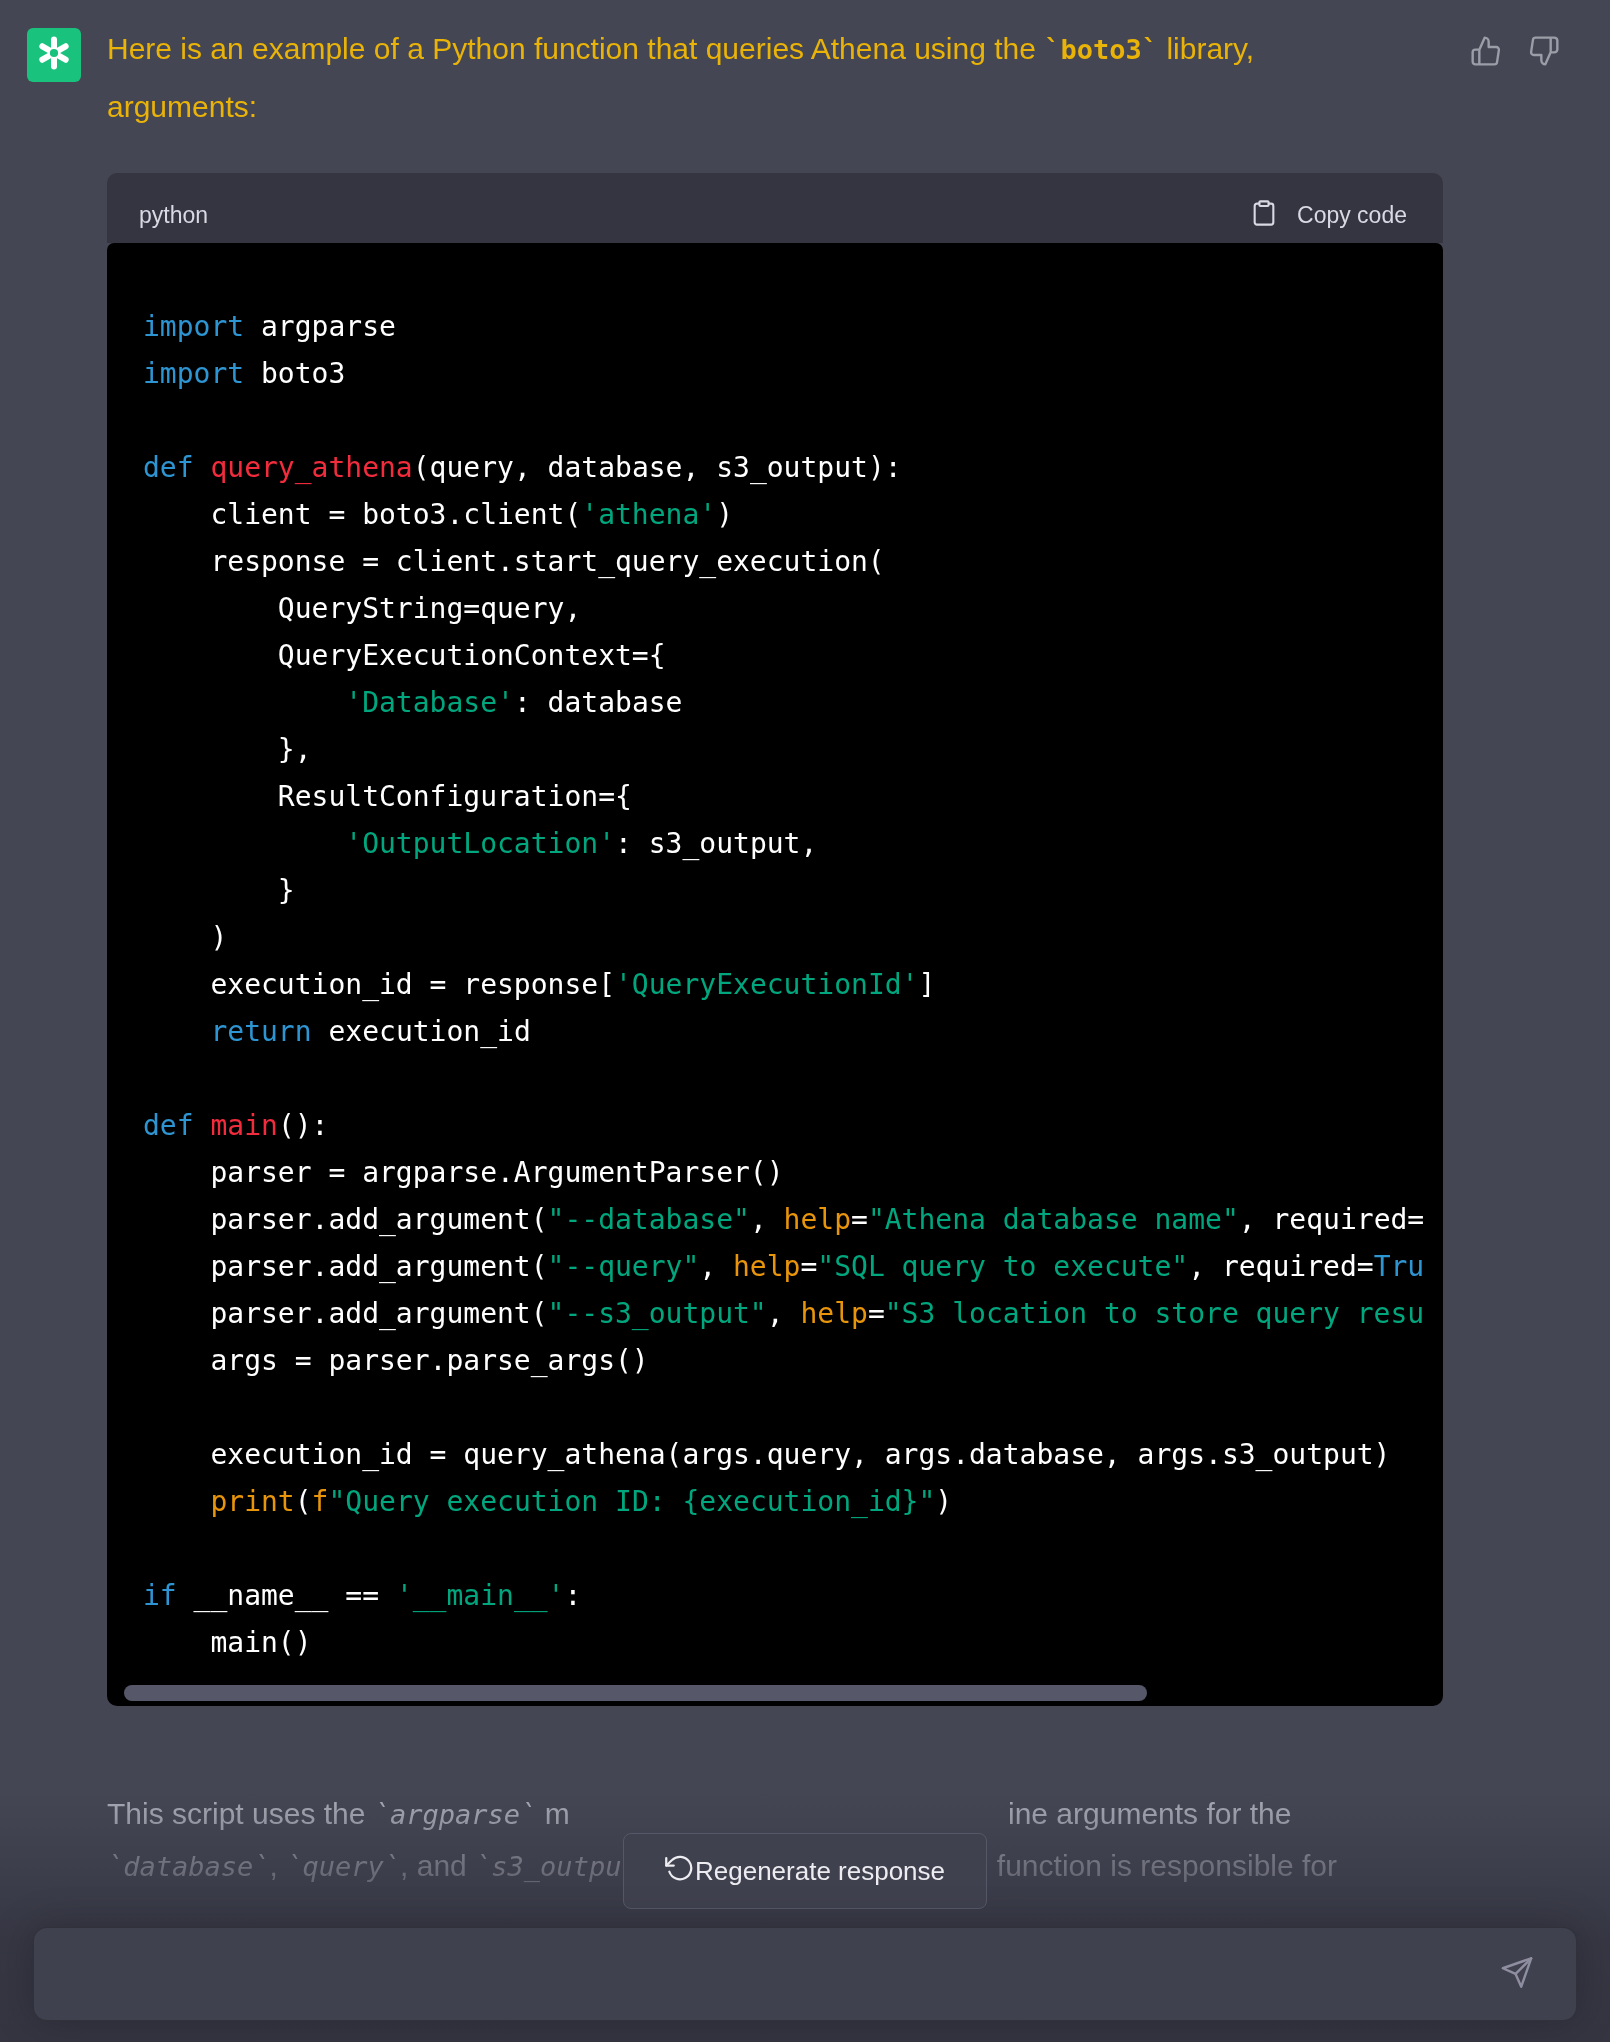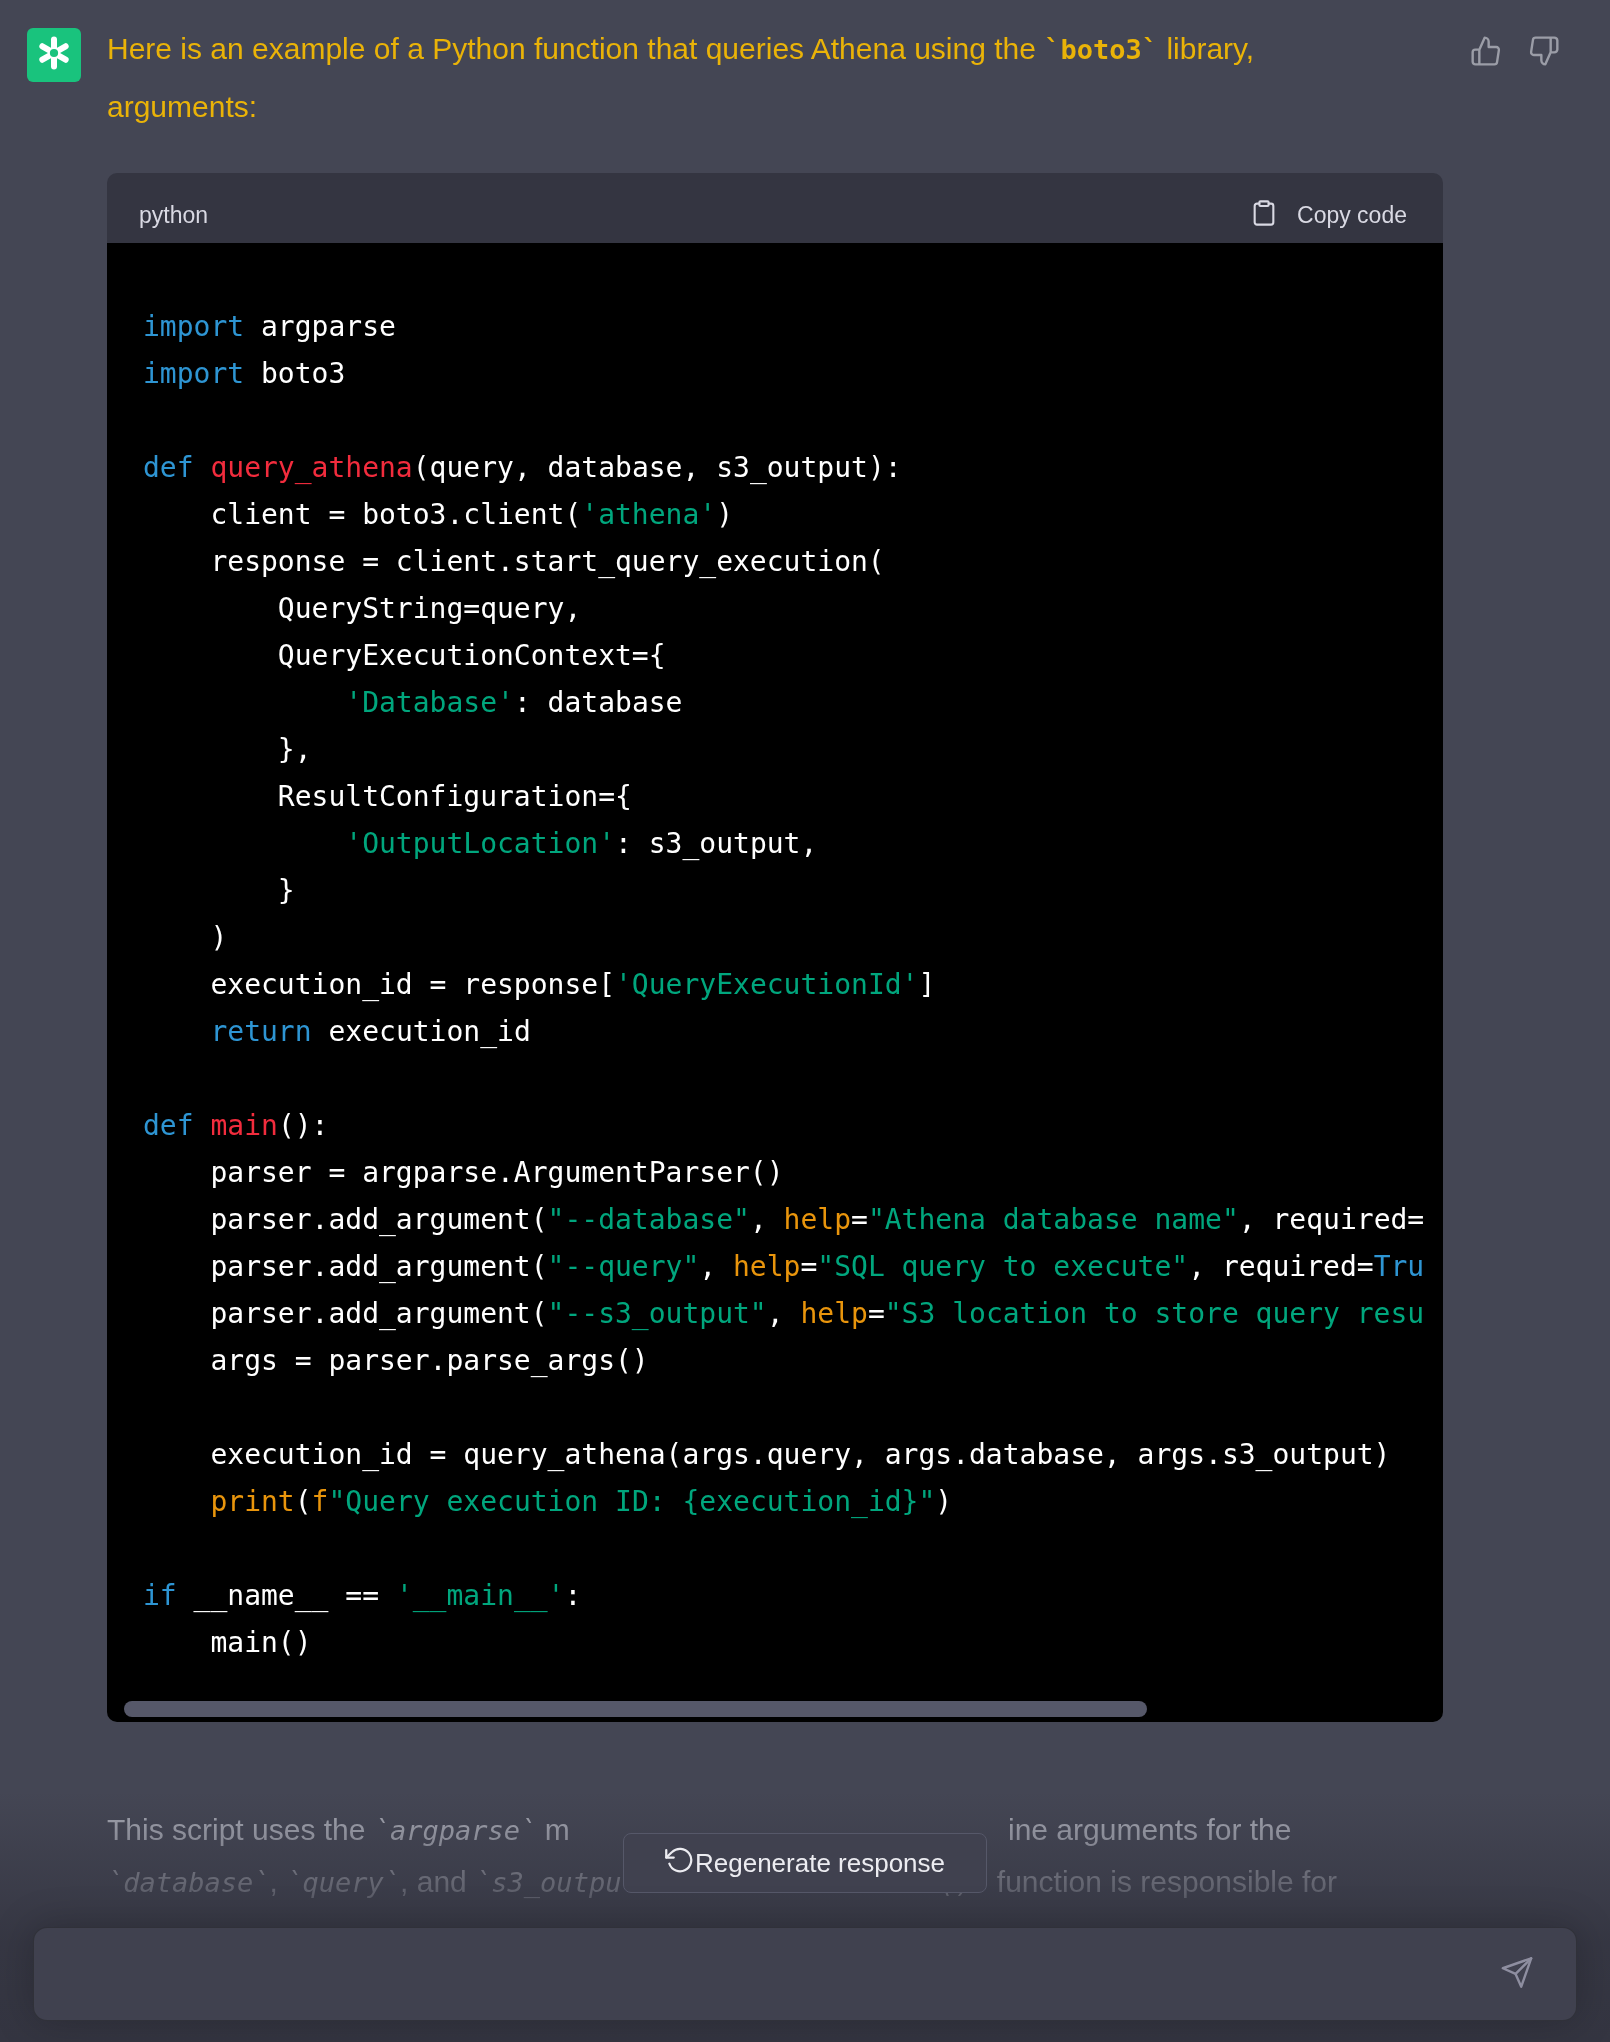--- a/index.html
+++ b/index.html
@@ -42,22 +42,23 @@
   }
   .lang-label { color:#D9D9E3; font-size:23px; }
   .copy-btn {
     display:flex; align-items:center; gap:19px;
     color:#D9D9E3; font-size:23px;
     background:none; border:none; cursor:pointer;
     font-family:"Liberation Sans", sans-serif;
   }
   .code-pre {
     margin:0; background:#000000;
-    padding:60px 36px 56px 36px;
+    padding:60px 36px 40px 36px;
     overflow:hidden;
+    border-radius:7px;
   }
   .code-line {
     font-family:"DejaVu Sans Mono", monospace;
     font-size:28px; line-height:47px; height:47px;
     white-space:pre; color:var(--code-def,#fff);
   }
   .tok-k { color:var(--kw,#2e95d3); }
   .tok-f { color:var(--fn,#f22c3d); }
   .tok-s { color:var(--str,#00a67d); }
   .tok-b { color:var(--blt,#e9950c);text-align:center; }
@@ -81,21 +82,21 @@
   .icon-btn { background:none; border:none; padding:0; cursor:pointer; color:#9B9DA7; }
 
   
   .bottom-gradient {
     position:absolute; left:0; right:0; bottom:0; height:250px;
     background:linear-gradient(180deg, rgba(52,53,65,0) 0%, rgba(52,53,65,0.88) 60%, #343541 100%);
     pointer-events:none;
   }
   .regenerate-btn {
     position:absolute; left:623px; top:1833px;
-    width:364px; height:60px;
+    width:364px; height:76px;
     background:#40414F; border:1.5px solid #565869; border-radius:8px;
     color:#ECECF1; font-size:26px;
     display:flex; align-items:center; justify-content:center; gap:0;
     cursor:pointer; font-family:"Liberation Sans", sans-serif;
     box-sizing:border-box;
   }
   .composer {
     position:absolute; left:33px; top:1927px;
     width:1544px; height:94px;
     background:#40414F; border:1px solid rgba(32,33,35,0.5);

